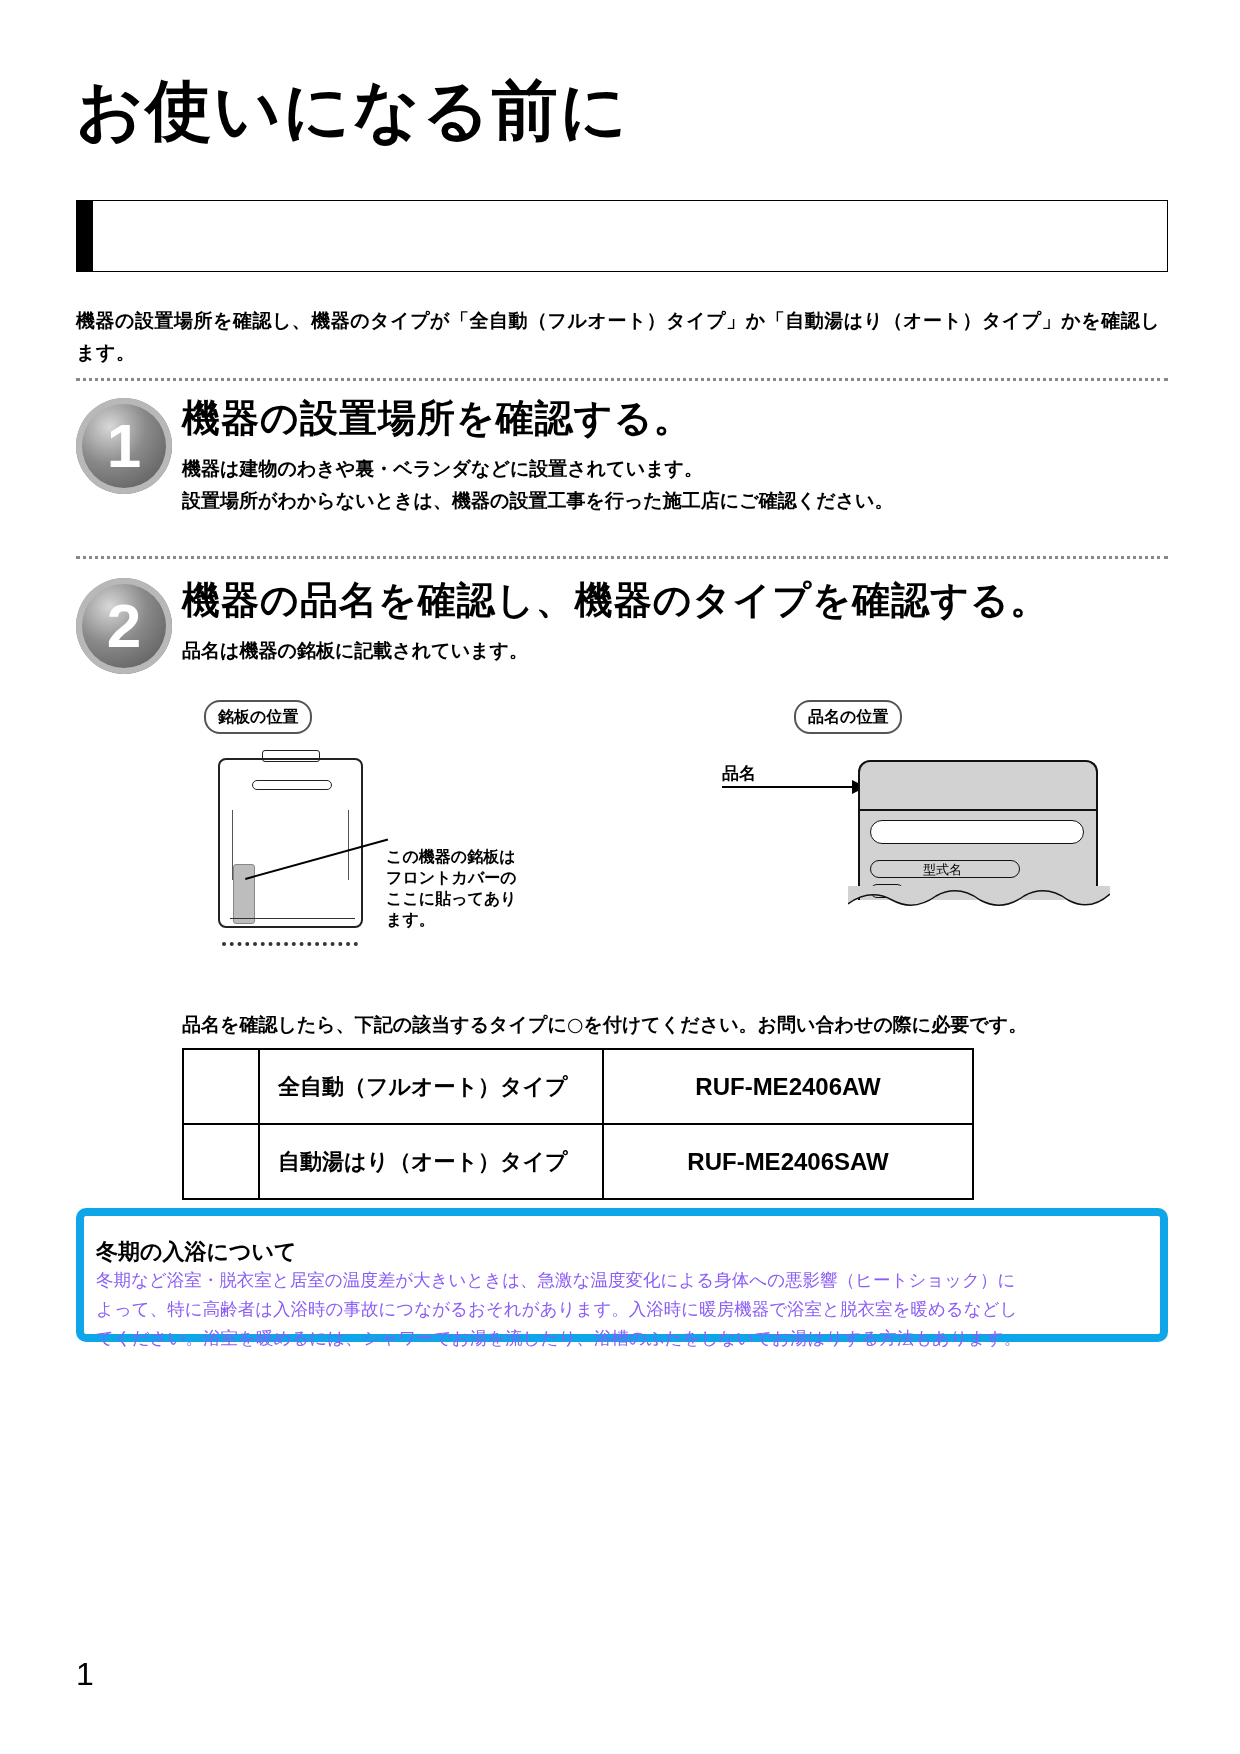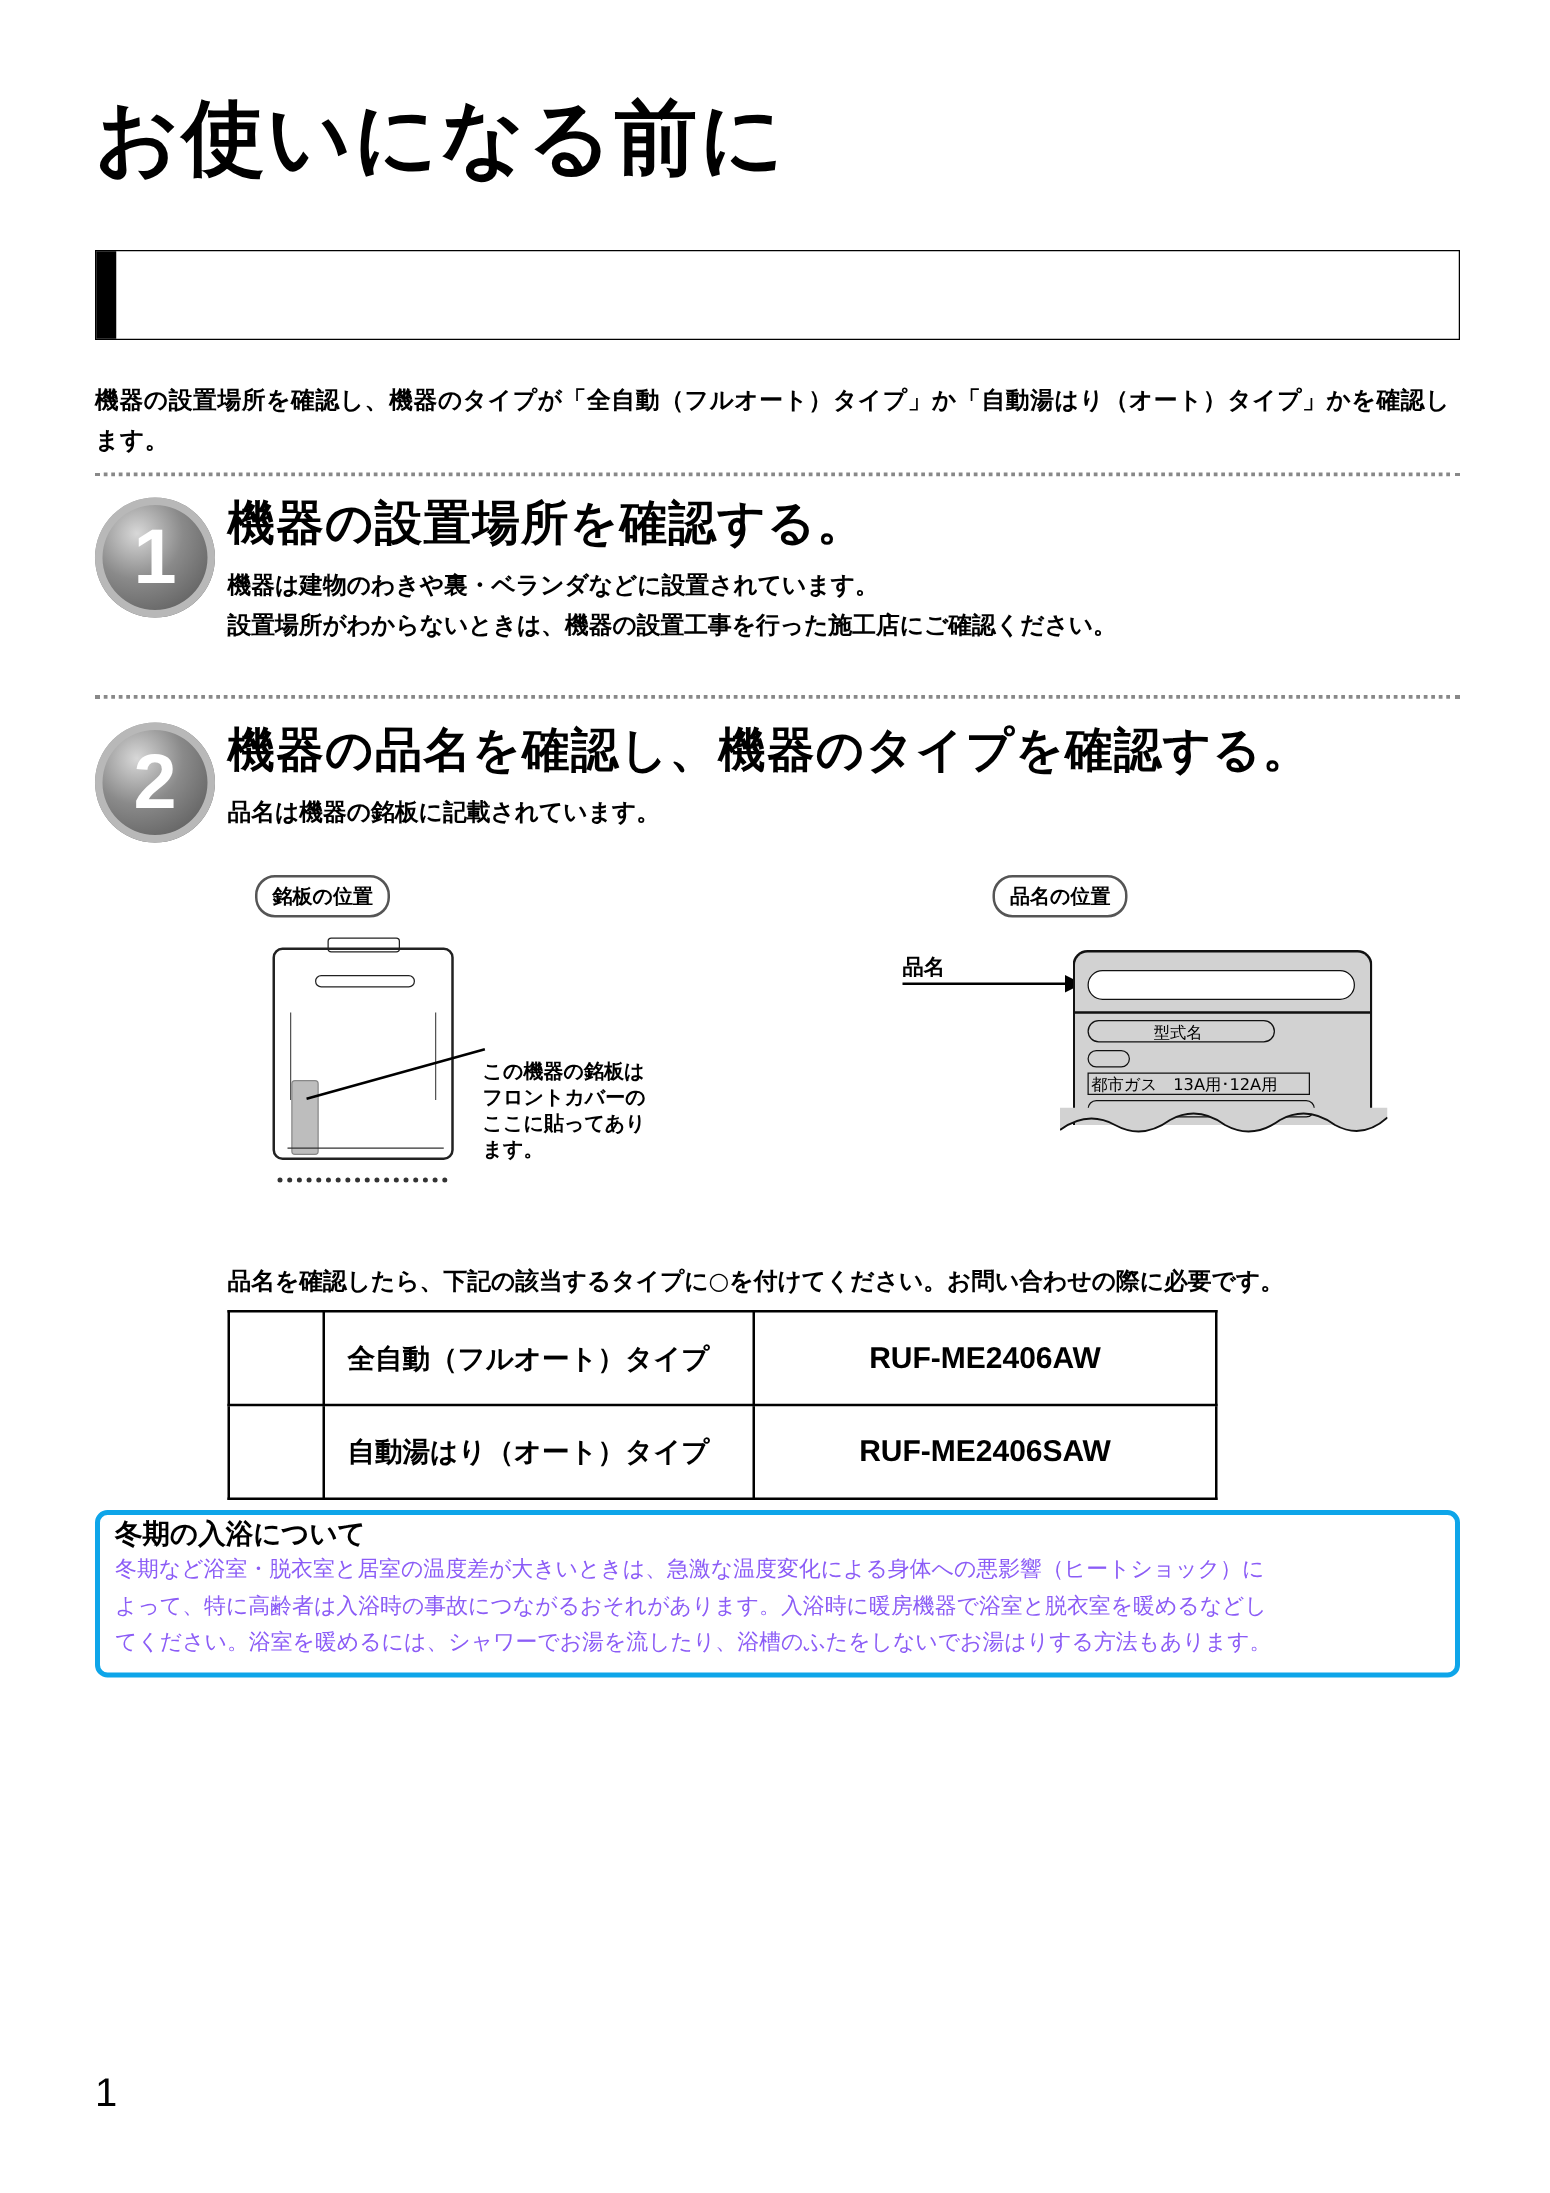--- a/index.html
+++ b/index.html
@@ -33,37 +33,37 @@
   .heater-vent { left: 252px; top: 780px; width: 78px; height: 8px; border: 1.5px solid #222; border-radius: 6px; }
   .heater-plate { left: 233px; top: 864px; width: 20px; height: 58px; background: #bdbdbd; border: 1px solid #888; border-radius: 3px; }
   .heater-side { width: 0; height: 70px; border-left: 1.5px solid #555; }
   .heater-bottom-line { left: 230px; top: 918px; width: 125px; height: 0; border-top: 1.5px solid #333; }
   .heater-pipes { left: 222px; top: 928px; width: 136px; height: 14px; border-bottom: 4px dotted #333; }
   .leader-line { left: 245px; top: 878px; width: 148px; height: 0; border-top: 2px solid #000; transform-origin: 0 0; transform: rotate(-15.5deg); }
   .callout { left: 386px; top: 846px; font-size: 16px; font-weight: bold; line-height: 21px; }
 
   
   .nameplate { left: 858px; top: 760px; width: 240px; height: 140px; background: #d2d2d2; border: 2.5px solid #111; border-bottom: none; border-radius: 12px 12px 0 0; box-sizing: border-box; overflow: hidden; }
-  .np-field { position: absolute; background: #d2d2d2; border: 1.5px solid #111; border-radius: 12px; box-sizing: border-box; }
+  .np-field { position: absolute; background: #d2d2d2; border: 1.5px solid #111; border-radius: 12px; box-sizing: border-box; margin-top: 44px; }
   .np-divider { position: absolute; left: 0; width: 100%; top: 47px; border-top: 2px solid #111; }
   .np-text { position: absolute; font-size: 13px; font-weight: normal; }
   .wavy { left: 848px; top: 886px; width: 262px; height: 26px; }
   .hinmei-label { left: 722px; top: 762px; font-size: 17px; font-weight: bold; }
   .hinmei-arrow { left: 722px; top: 786px; width: 140px; height: 2px; background: #000; }
   .hinmei-arrowhead { left: 852px; top: 780px; width: 0; height: 0; border-top: 7px solid transparent; border-bottom: 7px solid transparent; border-left: 14px solid #000; }
 
   .instruction { left: 182px; top: 1012px; font-size: 19px; font-weight: bold; white-space: nowrap; }
 
   table.types { position: absolute; left: 182px; top: 1048px; border-collapse: collapse; }
   table.types td { border: 2.5px solid #000; height: 49px; padding: 12px; font-weight: bold; font-size: 22px; }
   table.types td.check { width: 50px; }
   table.types td.type { width: 344px; padding-left: 18px; box-sizing: border-box; }
   table.types td.model { width: 344px; text-align: center; font-family: "Liberation Sans", sans-serif; font-size: 24px; }
 
-  .notice { left: 76px; top: 1208px; width: 1092px; height: 134px; border: 4px solid #0ea5e9; border-radius: 10px; box-sizing: border-box; padding: 2px 12px; }
+  .notice { left: 76px; top: 1208px; width: 1092px; height: 134px; border: 8px solid #0ea5e9; border-radius: 10px; box-sizing: border-box; padding: 22px 12px; }
   .notice-title { font-size: 22px; font-weight: bold; line-height: 28px; }
   .notice-body { font-size: 17.5px; line-height: 29px; color: #8b5cf6; }
 
   .page-number { left: 76px; top: 1656px; font-size: 32px; font-family: "Liberation Sans", sans-serif; }
 </style>
 </head>
 <body>
 
 <div class="abs page-title">お使いになる前に</div>
 

